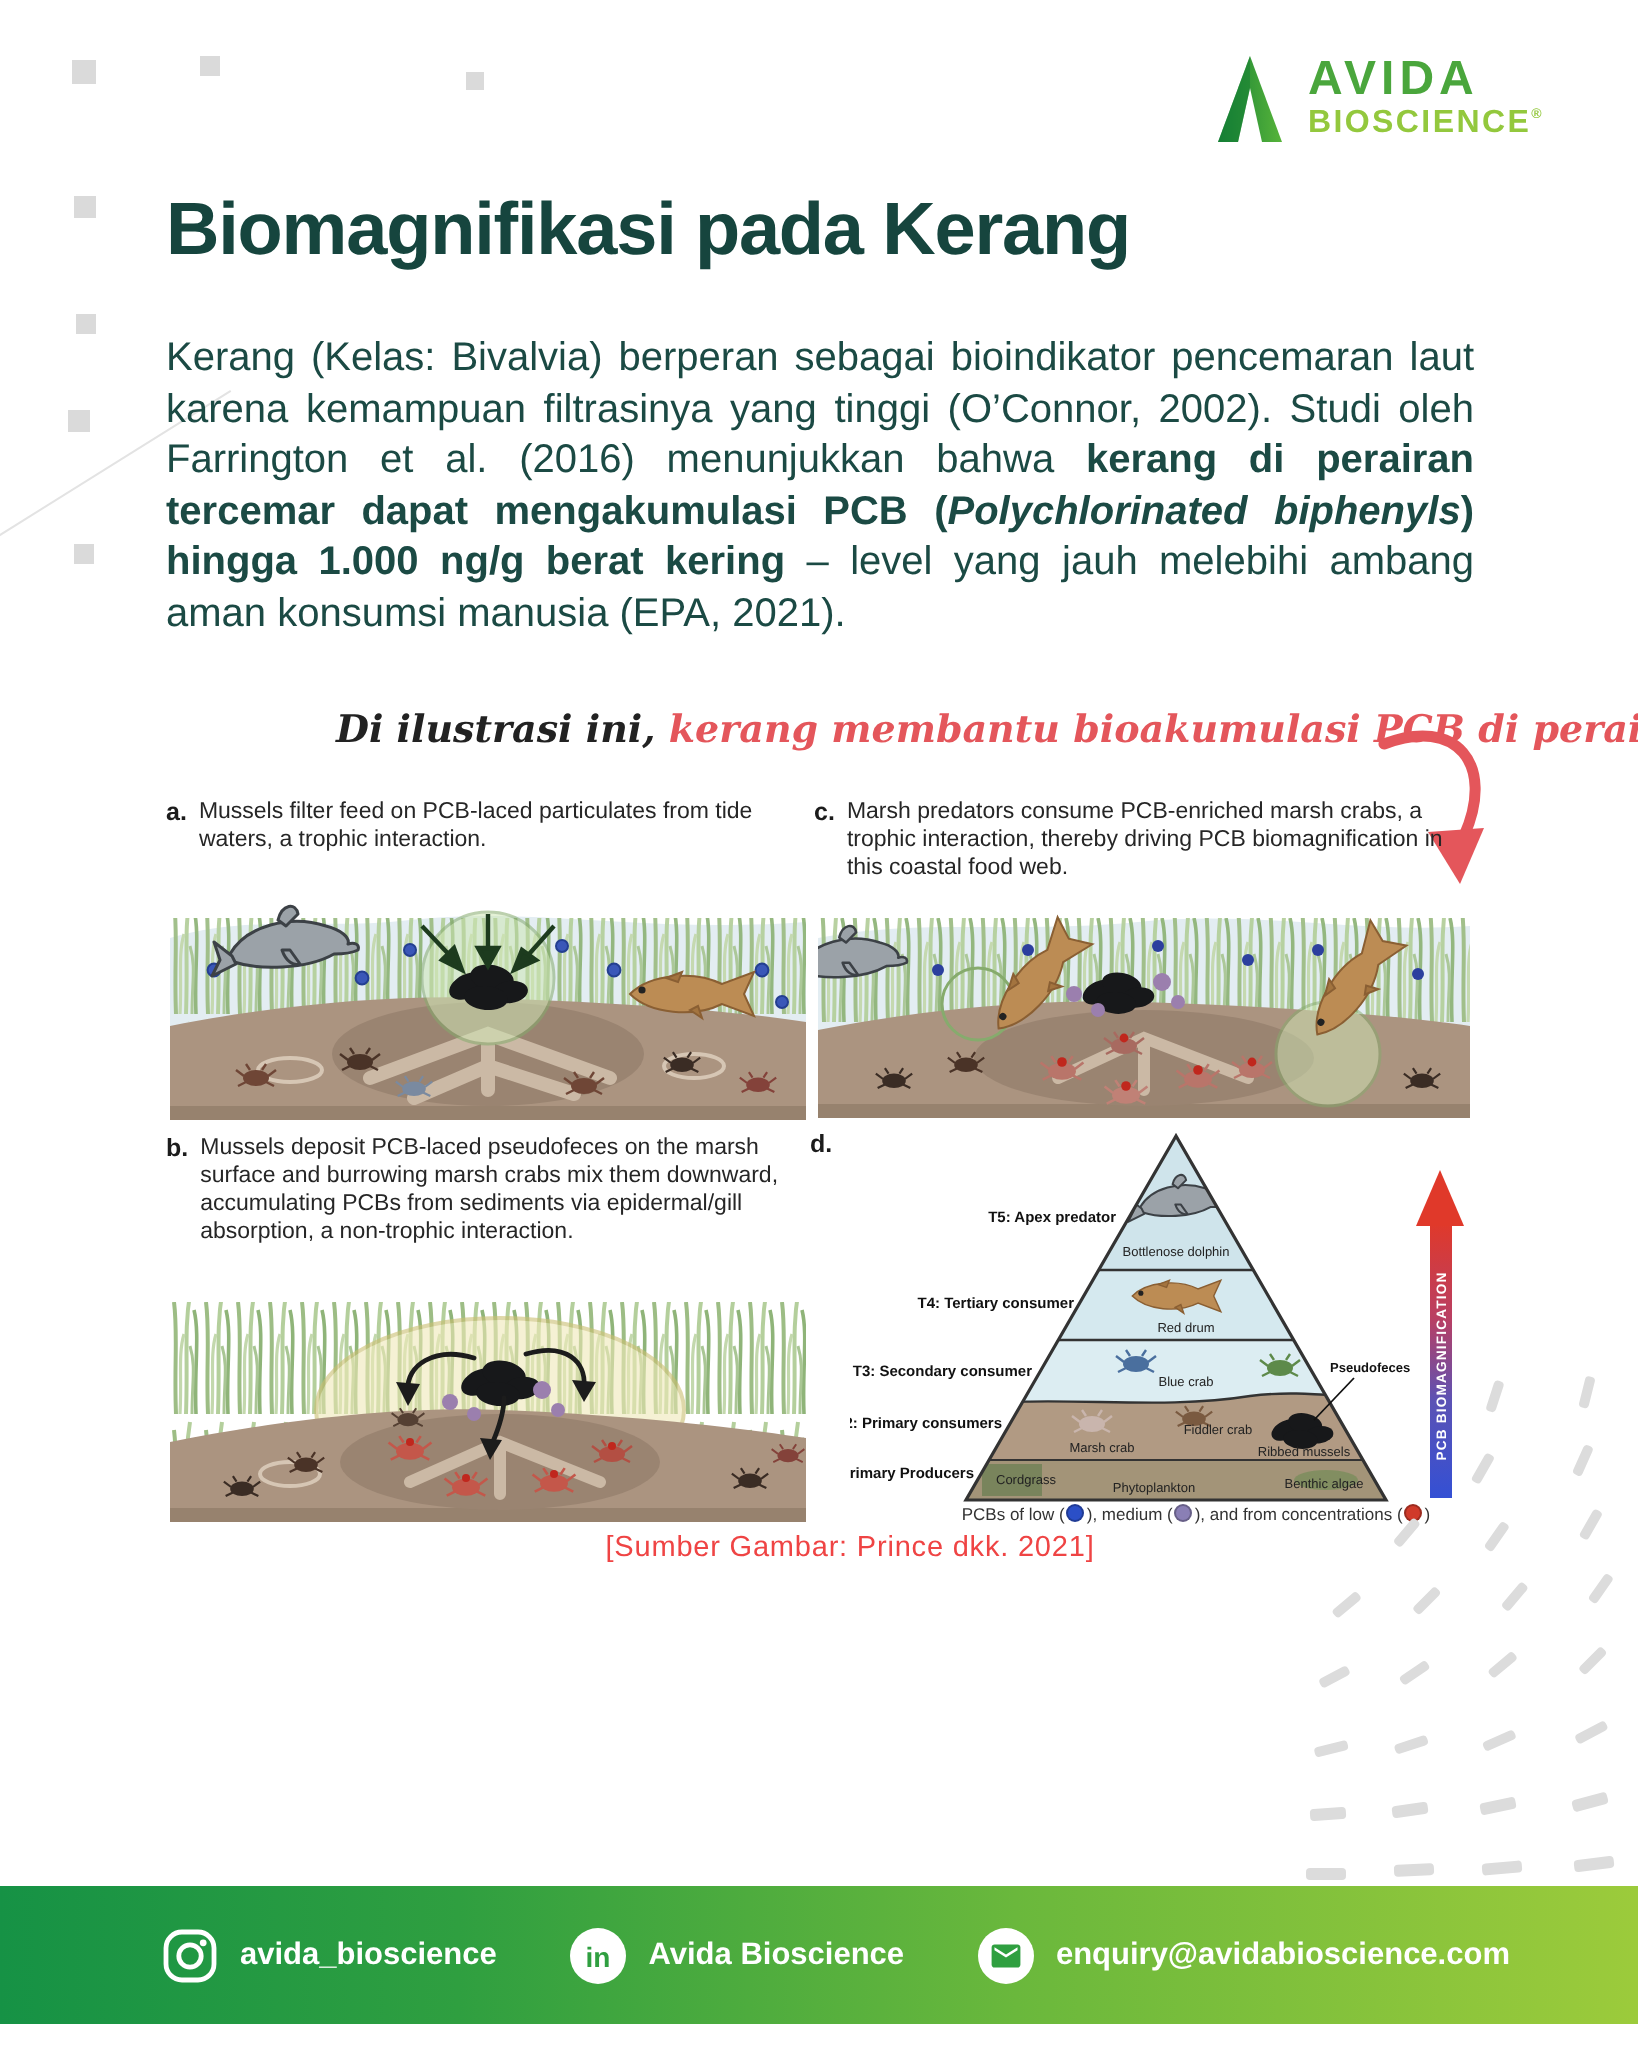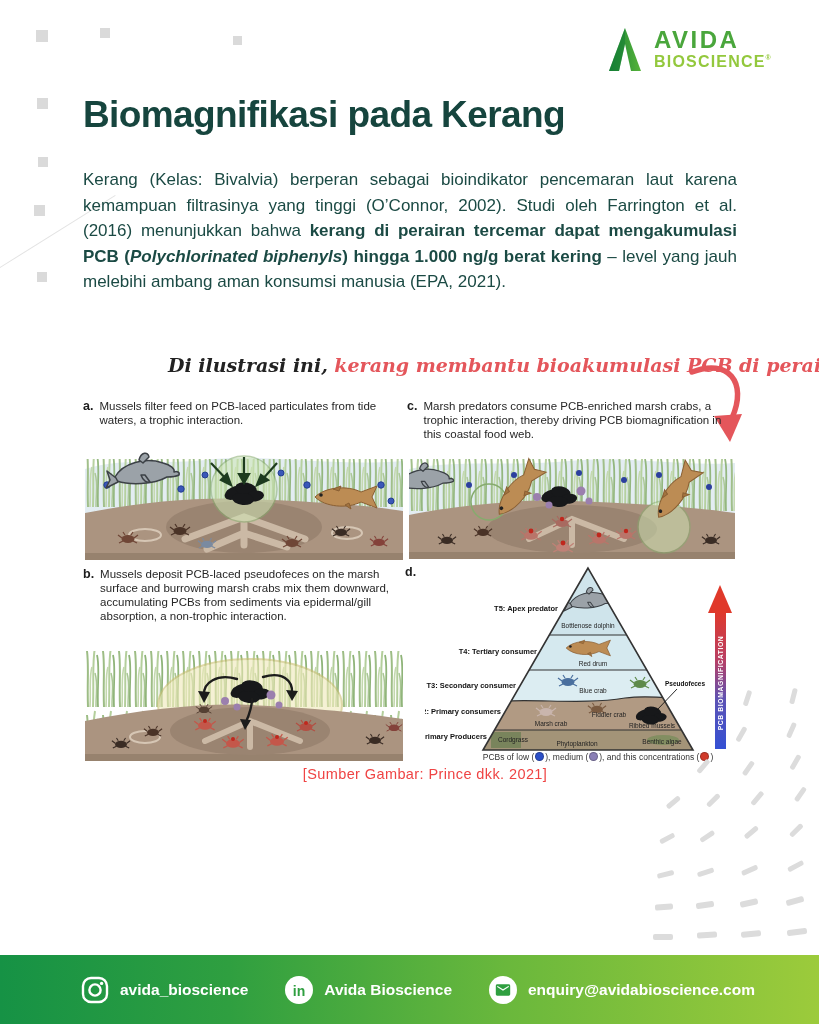--- a/index.html
+++ b/index.html
@@ -8,41 +8,41 @@
   .sq{position:absolute;background:#dadada;}
   .diag{position:absolute;background:#e3e3e3;height:1px;transform:rotate(-32deg);}
   
   .logo{position:absolute;left:605px;top:26px;display:flex;align-items:center;gap:9px;}
   .logo-text{line-height:1;}
   .logo-top{font-size:24px;font-weight:800;color:#4aa63c;letter-spacing:2.5px;}
   .logo-bottom{font-size:16px;font-weight:800;color:#93c83d;letter-spacing:1.2px;margin-top:2px;}
   .logo-mark-sup{font-size:7px;color:#93c83d;vertical-align:top;}
   
   .title{position:absolute;left:83px;top:94px;font-size:37px;font-weight:800;color:#16453e;letter-spacing:-0.6px;}
-  .body-copy{color:#1b4a44;font-size:17px;line-height:25.5px;text-align:justify;position:absolute;}
+  .body-copy{color:#1b4a44;font-size:20px;line-height:25.5px;text-align:justify;position:absolute;}
   .intro{left:83px;top:167px;width:654px;}
   .outro{left:83px;top:843px;width:655px;}
   .bi{font-style:italic;}
   
   .annotation{position:absolute;left:168px;top:354px;white-space:nowrap;
               font-family:"DejaVu Serif",serif;font-style:italic;font-weight:700;font-size:19px;color:#222;}
   .annotation .red{color:#e4565b;}
   
   .panel-text{position:absolute;display:flex;gap:6px;font-size:11.5px;line-height:14px;color:#262626;}
   .panel-letter{font-weight:700;font-size:12.5px;color:#1c1c1c;}
   .fig{position:absolute;}
   
   .legend{position:absolute;left:448px;top:752px;width:300px;text-align:center;font-size:8.5px;color:#333;white-space:nowrap;}
   .dot{display:inline-block;width:7px;height:7px;border-radius:50%;margin:0 1px;vertical-align:-1px;border:1px solid rgba(0,0,0,.25);}
   .dot-low{background:#2b4fc7;}
   .dot-med{background:#8a7fb5;}
   .dot-high{background:#d03a2a;}
   .caption{position:absolute;left:230px;top:766px;width:390px;text-align:center;font-size:14.5px;color:#ef4444;letter-spacing:.4px;}
   
-  .footer{position:absolute;left:0;bottom:0;width:819px;height:69px;box-sizing:border-box;
+  .footer{position:absolute;left:0;bottom:12px;width:819px;height:69px;box-sizing:border-box;
           background:linear-gradient(90deg,#169245 0%,#2f9f40 28%,#6ab83c 62%,#9ccb3b 100%);
           display:flex;align-items:center;justify-content:space-between;padding:0 64px 0 80px;}
   .fitem{display:flex;align-items:center;gap:10px;color:#ffffff;font-weight:700;font-size:15.5px;cursor:pointer;}
 </style>
 </head>
 <body>
 
 <svg width="0" height="0" style="position:absolute" aria-hidden="true">
   <defs>
     <pattern id="grassPat" width="16" height="64" patternUnits="userSpaceOnUse">
@@ -325,21 +325,21 @@
     <text x="240" y="122" font-family="Liberation Sans, sans-serif" font-size="6.5" font-weight="700" fill="#111" text-anchor="start">Pseudofeces</text>
     <line x1="252" y1="125" x2="232" y2="146" stroke="#111" stroke-width="0.9"></line>
   </svg>
 
   <svg class="fig" style="left:706px;top:583px" width="28" height="172" viewBox="0 0 28 172">
     <rect x="9" y="28" width="11" height="138" fill="url(#pcbGrad)"></rect>
     <polygon points="2,30 26,30 14,2" fill="#e0392a"></polygon>
     <text transform="translate(17,100) rotate(-90)" text-anchor="middle" font-family="Liberation Sans, sans-serif" font-size="6.8" font-weight="700" fill="#ffffff" letter-spacing="0.6">PCB BIOMAGNIFICATION</text>
   </svg>
 
-  <div class="legend"><span>PCBs of low (</span><span class="dot dot-low"></span><span>), medium (</span><span class="dot dot-med"></span><span>), and this concentrations (</span><span class="dot dot-high"></span><span>)</span></div>
+  <div class="legend"><span>PCBs of low (</span><span class="dot dot-low"></span><span>), medium (</span><span class="dot dot-med"></span><span>), and from concentrations (</span><span class="dot dot-high"></span><span>)</span></div>
 
   <div class="caption">[Sumber Gambar: Prince dkk. 2021]</div>
 
   <svg class="fig" style="left:639px;top:688px" width="180" height="280" viewBox="0 0 180 280">
     <g fill="#dcdcdc">
       <rect x="100" y="8" width="16" height="5" rx="2" transform="rotate(-72 108 10)"></rect>
       <rect x="146" y="6" width="16" height="5" rx="2" transform="rotate(-76 154 8)"></rect>
       <rect x="94" y="44" width="16" height="5" rx="2" transform="rotate(-60 102 46)"></rect>
       <rect x="144" y="40" width="16" height="5" rx="2" transform="rotate(-66 152 42)"></rect>
       <rect x="56" y="76" width="16" height="5" rx="2" transform="rotate(-50 64 78)"></rect>

